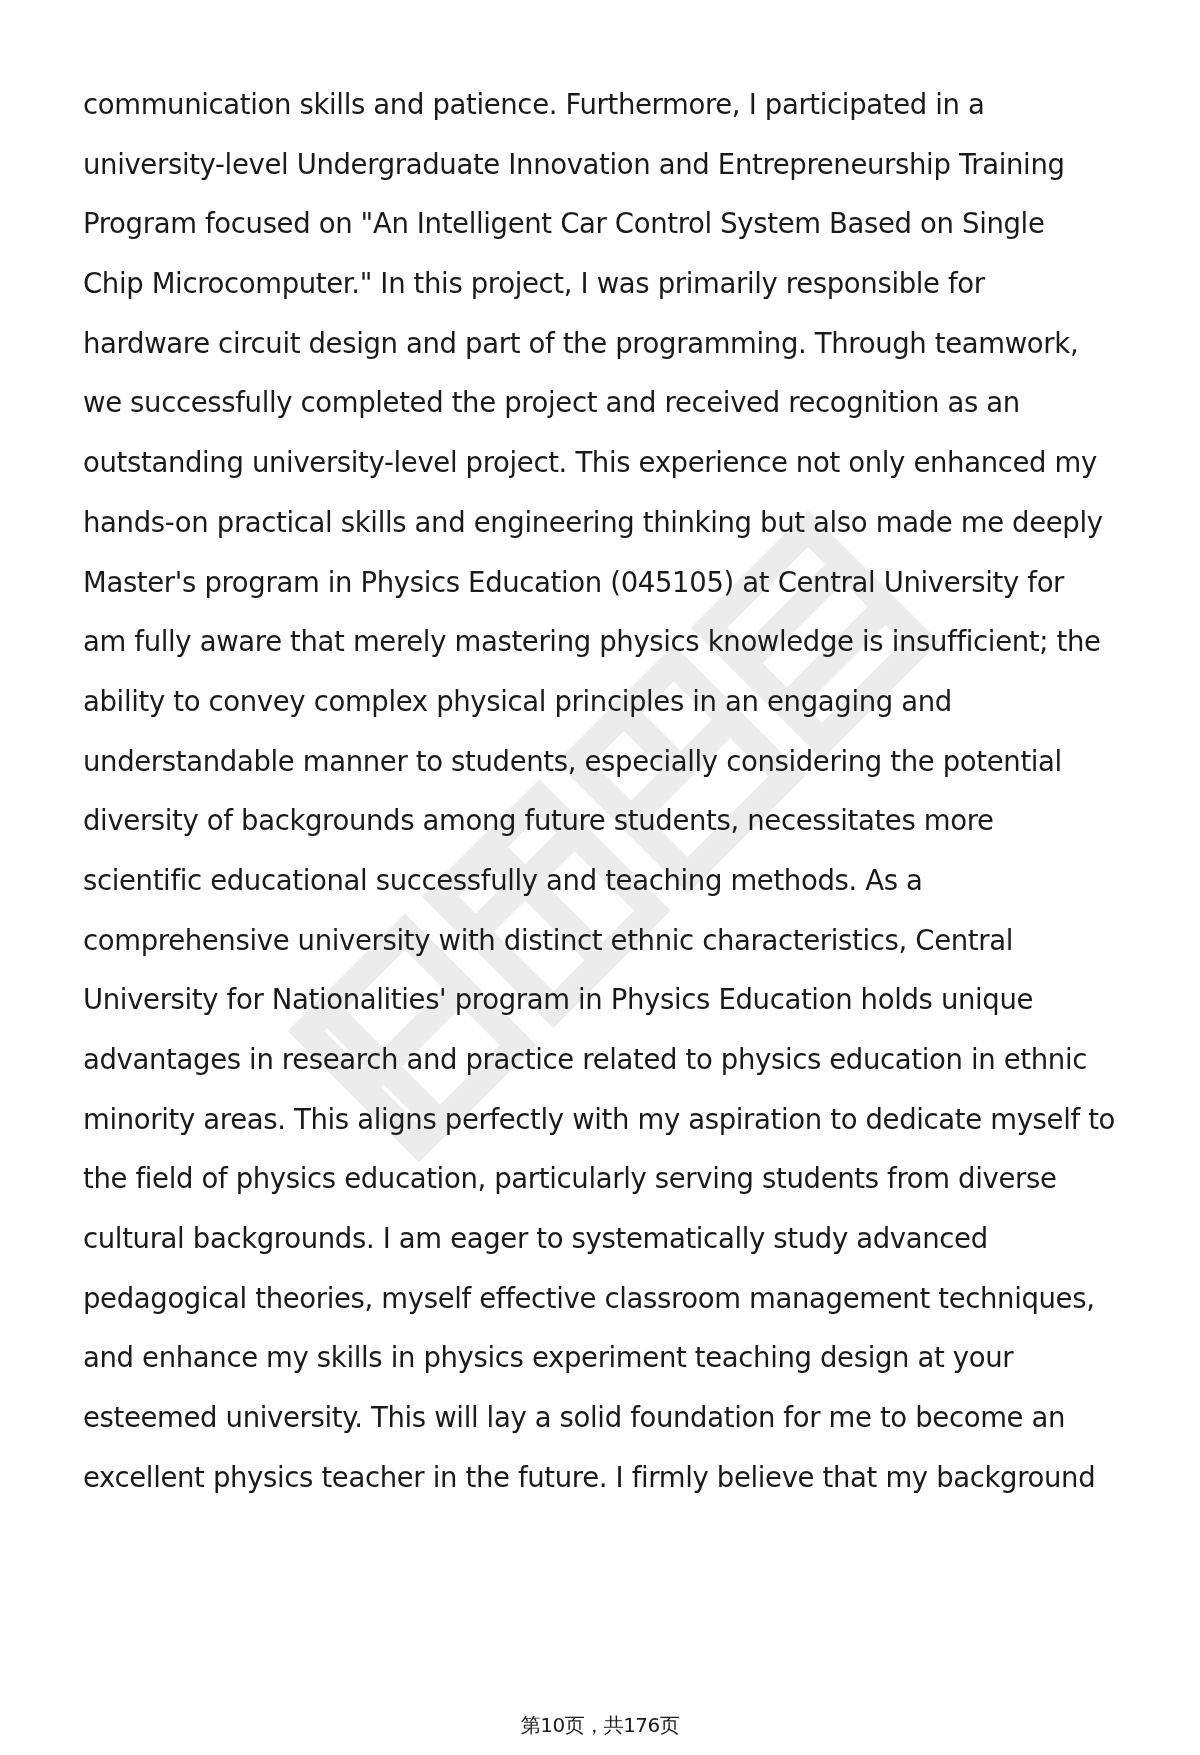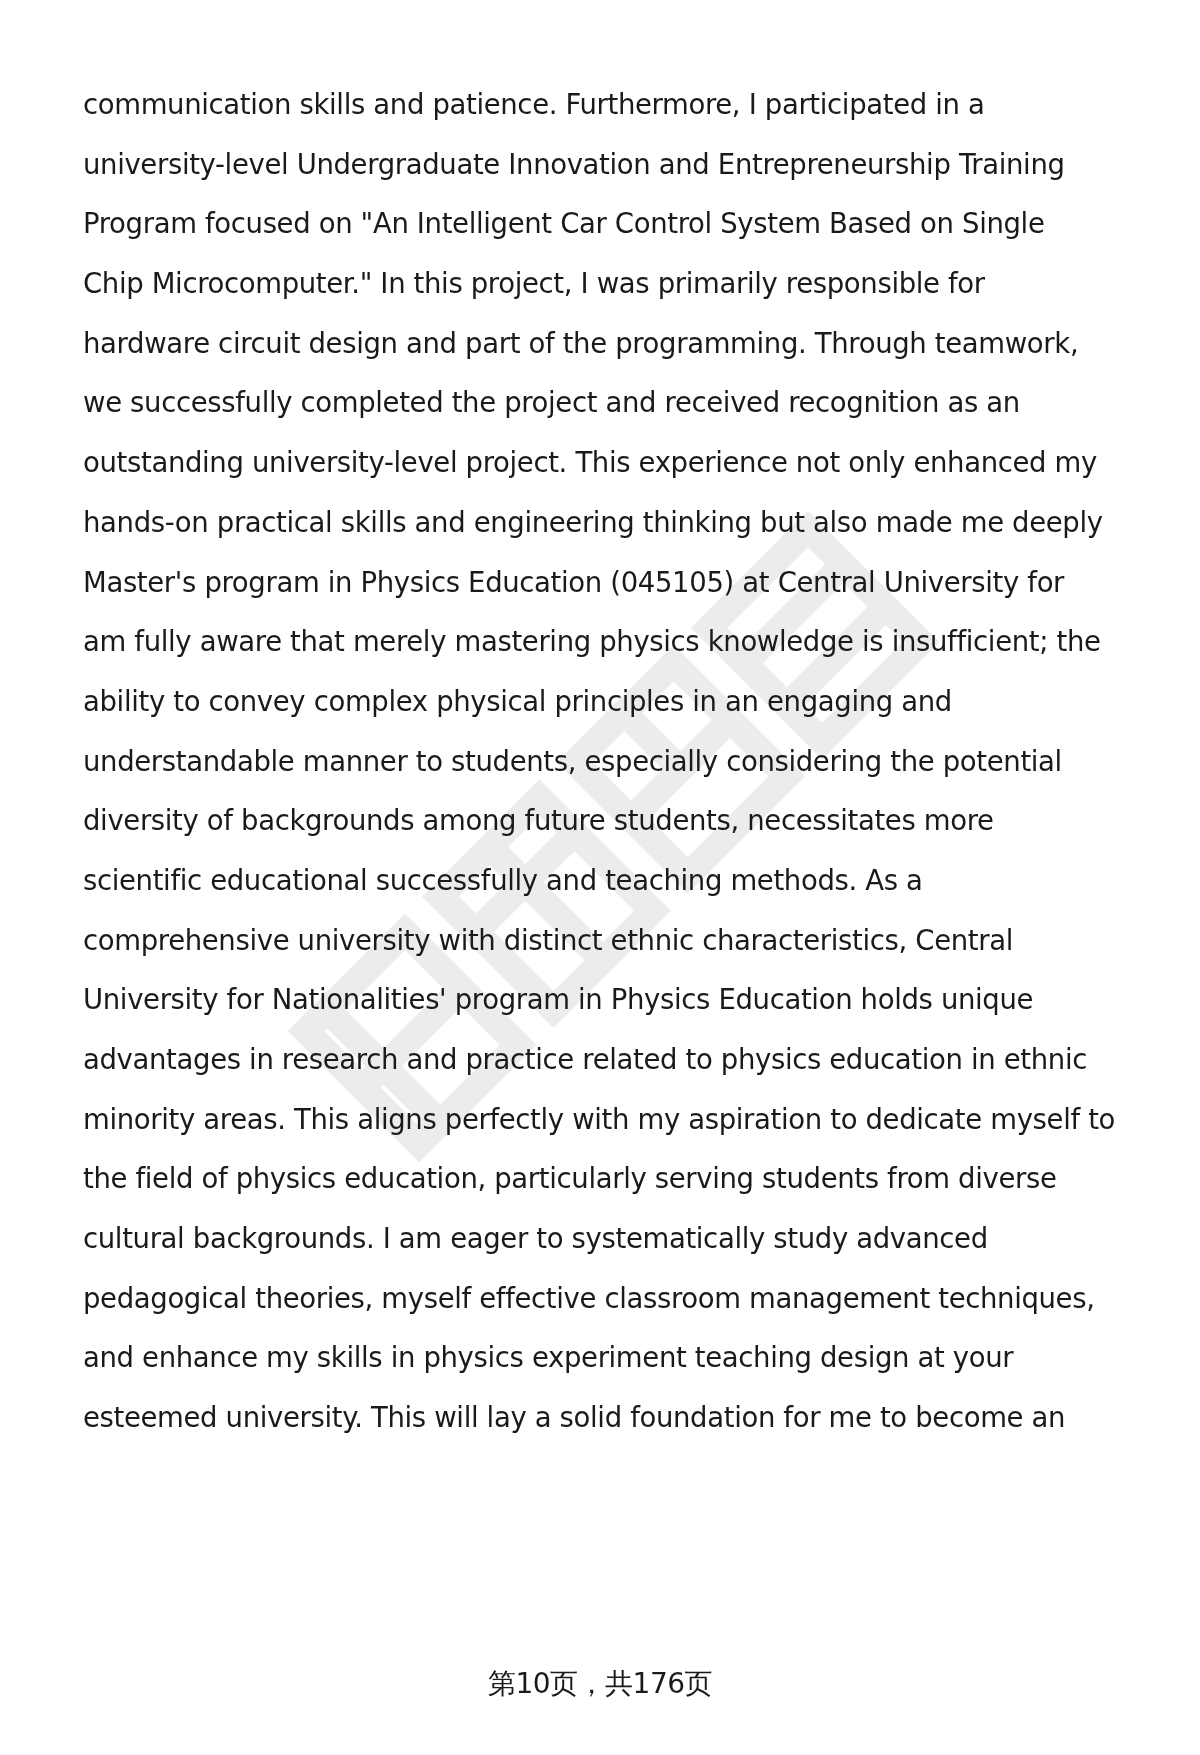--- a/index.html
+++ b/index.html
@@ -44,25 +44,25 @@
     }
     .body-text li {
       height: 59.7px;
       line-height: 59.7px;
       white-space: nowrap;
     }
     .footer {
       position: absolute;
       left: 0;
       width: 1200px;
-      top: 1665px;
+      top: 1712px;
       text-align: center;
       color: #1a1a1a;
       font-family: "DejaVu Sans", sans-serif;
-      font-size: 28px;
+      font-size: 20px;
       letter-spacing: -0.5px;
     }
   </style>
 </head>
 <body>
 
 <div class="page">
 
   <svg class="watermark" viewBox="0 0 820 820" xmlns="http://www.w3.org/2000/svg">
     <g fill="none" stroke="#000" stroke-width="26" stroke-linejoin="miter">
@@ -96,16 +96,17 @@
     <li>scientific educational successfully and teaching methods. As a</li>
     <li>comprehensive university with distinct ethnic characteristics, Central</li>
     <li>University for Nationalities' program in Physics Education holds unique</li>
     <li>advantages in research and practice related to physics education in ethnic</li>
     <li>minority areas. This aligns perfectly with my aspiration to dedicate myself to</li>
     <li>the field of physics education, particularly serving students from diverse</li>
     <li>cultural backgrounds. I am eager to systematically study advanced</li>
     <li>pedagogical theories, myself effective classroom management techniques,</li>
     <li>and enhance my skills in physics experiment teaching design at your</li>
     <li>esteemed university. This will lay a solid foundation for me to become an</li>
+    <li>excellent physics teacher in the future. I firmly believe that my background</li>
   </ul>
 
   <div class="footer">第10页，共176页</div>
 </div>
 
 </body></html>

